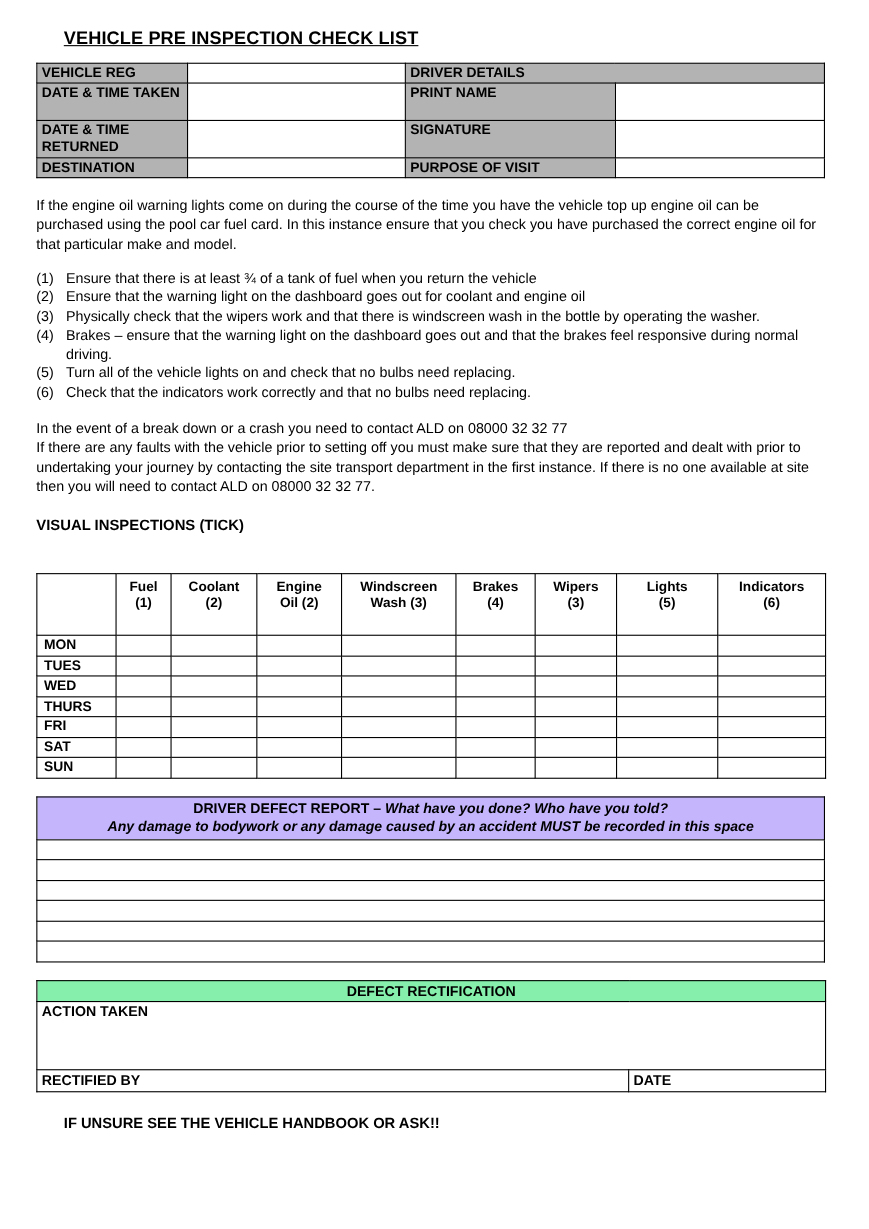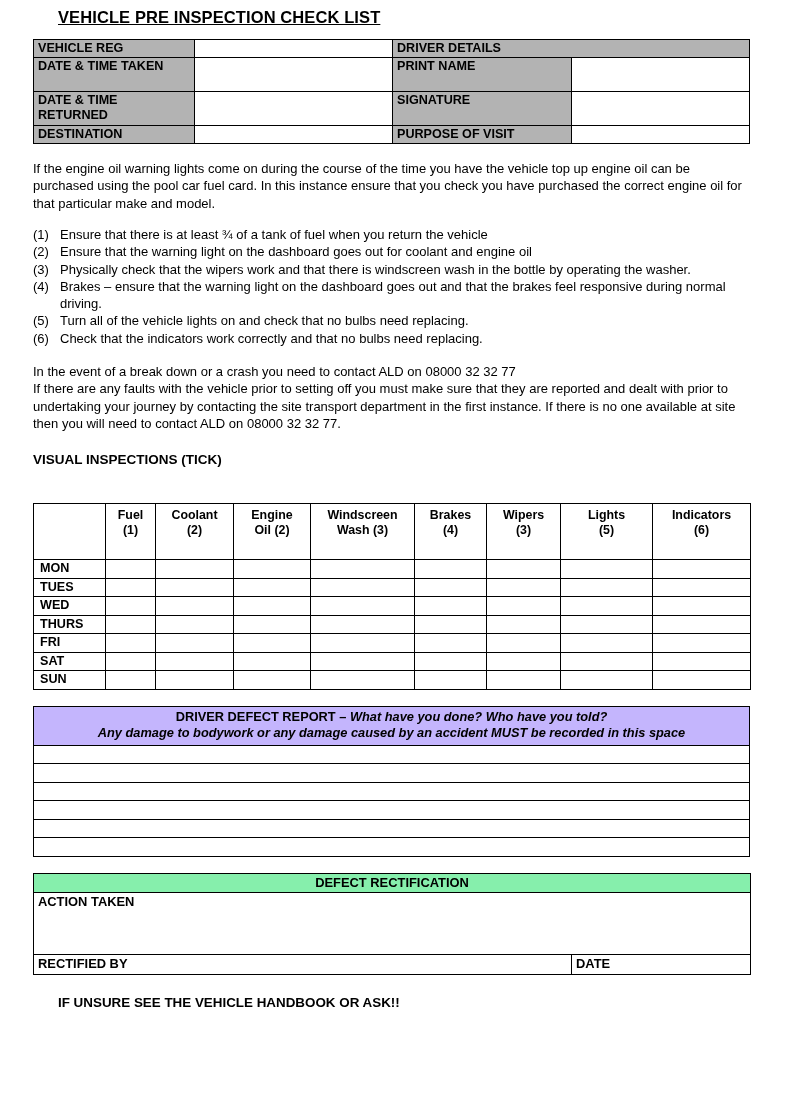--- a/index.html
+++ b/index.html
@@ -22,21 +22,21 @@
     top: 0;
     width: 717px;
   }
 
   
   .doc-title {
     font-size: 16.5px;
     font-weight: bold;
     text-decoration: underline;
     letter-spacing: 0.1px;
-    margin: 8px 0 0 25px;
+    margin: 26px 0 0 25px;
     line-height: 1.1;
   }
 
   
   table {
     border-collapse: collapse;
     table-layout: fixed;
     width: 717px;
     margin-top: 36px;
   }
@@ -48,21 +48,21 @@
     vertical-align: top;
     line-height: 1.18;
   }
   .shaded { background: #b3b3b3; }
   .blank  { background: #ffffff; }
 
   
   .info-table { margin-top: 13px; }
   .info-table td { height: 18px; }
   .info-table td.tall { height: 34px; }
-  .info-table .lbl-left  { width: 161px; }
+  .info-table .lbl-left  { width: 137px; }
   .info-table .val-left  { width: 198px; }
   .info-table .lbl-right { width: 160px; }
   .info-table .val-right { width: 204px; }
 
   
   .para {
     font-size: 13px;
     line-height: 1.33;
     margin: 16px 0 0 0;
     width: 712px;

